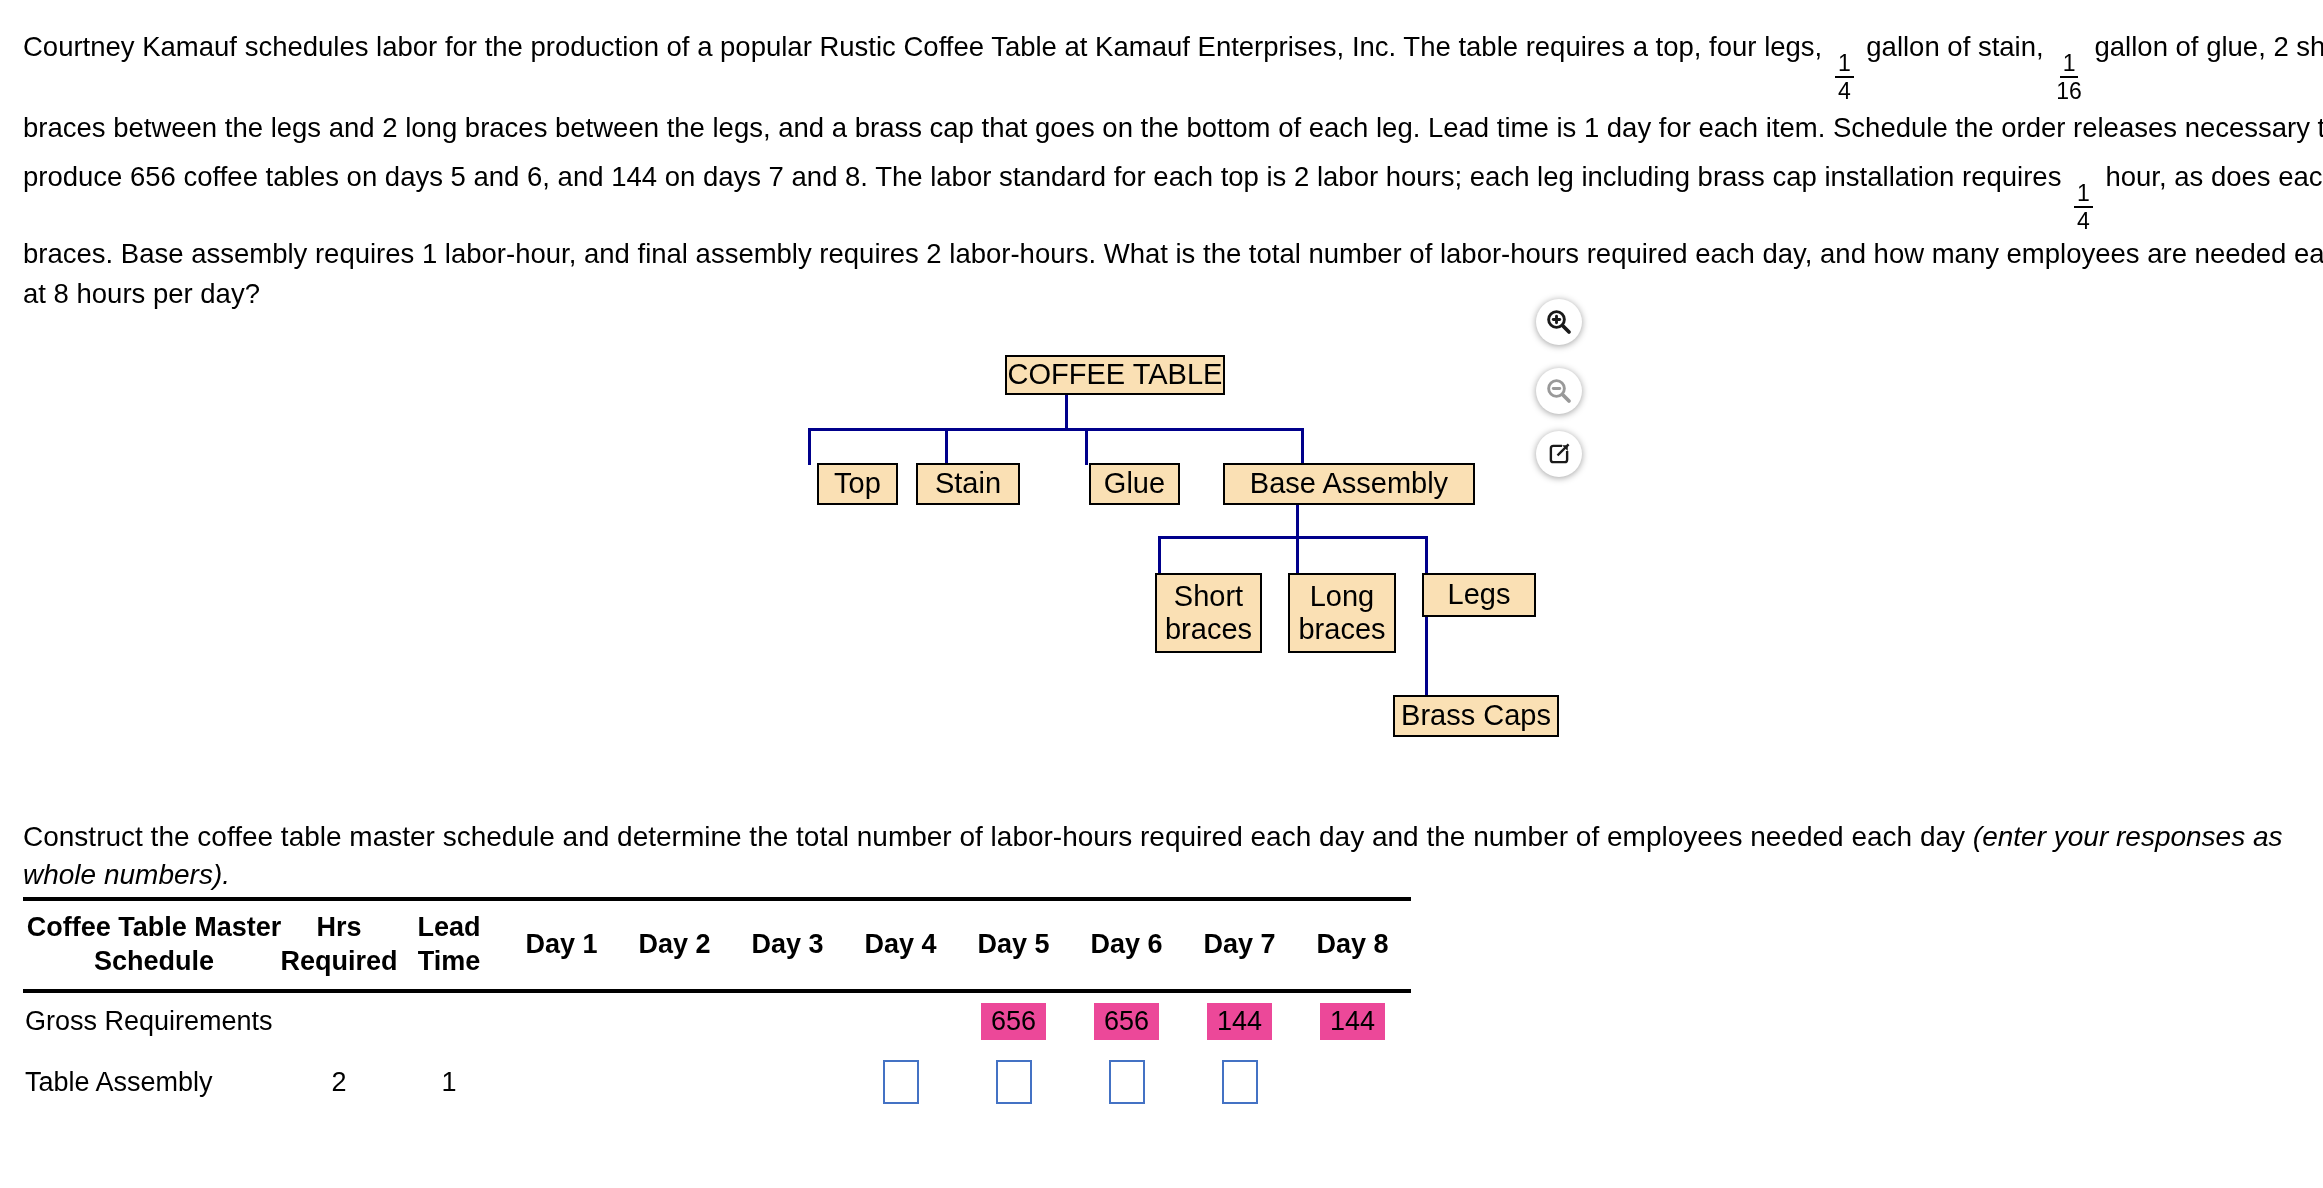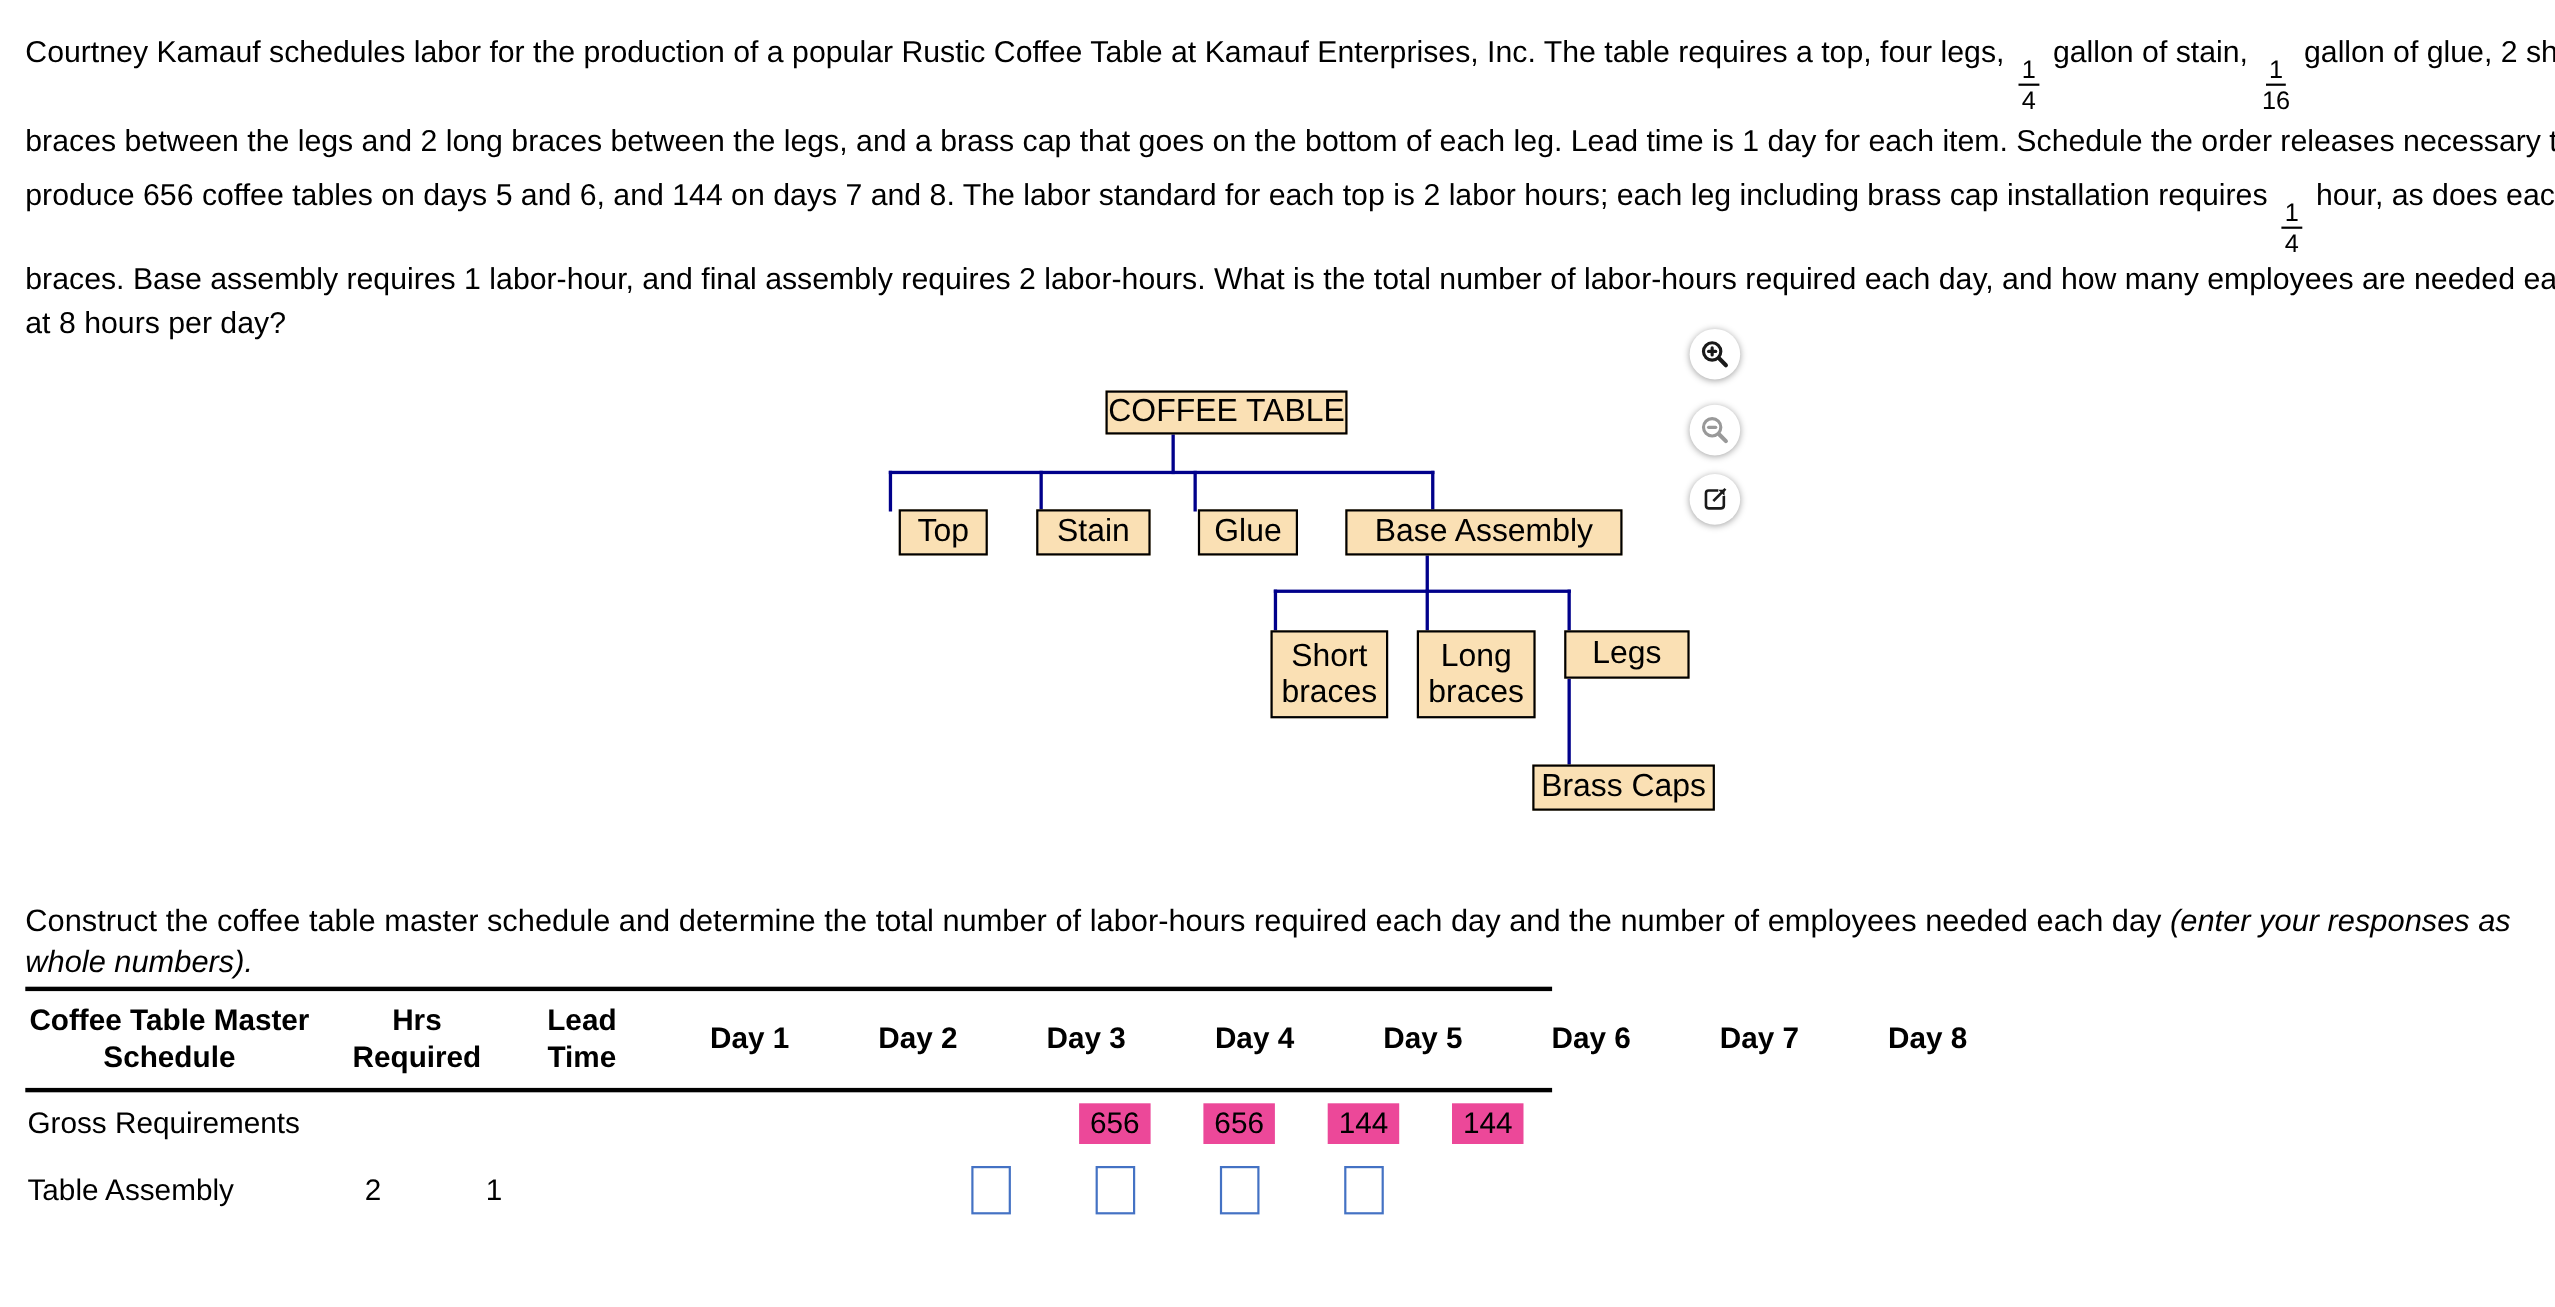--- a/index.html
+++ b/index.html
@@ -27,21 +27,21 @@
   .circle-btn{
     position:absolute;width:46px;height:46px;border-radius:50%;background:#fff;border:none;
     box-shadow:0 1px 7px rgba(0,0,0,0.38);display:flex;align-items:center;justify-content:center;
     cursor:pointer;padding:0;pointer-events:auto;
   }
   
   #instruction{position:absolute;left:23px;top:818px;font-size:28px;line-height:38px;}
   
   #mtable{position:absolute;left:23px;top:897px;width:1388px;border-top:4px solid #000;font-size:27px;}
   .hdr{display:grid;grid-template-columns:262px 108px 112px repeat(8,113px);
-       border-bottom:4px solid #000;padding:9px 0 11px;gap:40px;}
+       border-bottom:4px solid #000;padding:9px 0 11px;}
   .hcell{display:flex;flex-direction:column;align-items:center;justify-content:center;
          font-weight:bold;line-height:34px;text-align:center;}
   .trow{display:grid;grid-template-columns:262px 108px 112px repeat(8,113px);align-items:center;}
   .trow.r1{height:56px;}
   .trow.r2{height:66px;}
   .rlabel{padding-left:2px;}
   .ccell{display:flex;align-items:center;justify-content:center;}
   .hl{background:#ec4899;padding:3px 10px;}
   .inputbox{width:36px;height:44px;border:2.5px solid #4472C4;background:#fff;box-sizing:border-box;cursor:text;}
 </style>
@@ -75,21 +75,21 @@
   <div class="conn" style="left:1301px;top:428px;width:3px;height:37px;"></div>
   <div class="conn" style="left:1296px;top:503px;width:3px;height:36px;"></div>
   <div class="conn" style="left:1158px;top:536px;width:270px;height:3px;"></div>
   <div class="conn" style="left:1158px;top:536px;width:3px;height:39px;"></div>
   <div class="conn" style="left:1296px;top:536px;width:3px;height:39px;"></div>
   <div class="conn" style="left:1425px;top:536px;width:3px;height:39px;"></div>
   <div class="conn" style="left:1425px;top:617px;width:3px;height:80px;"></div>
 
   <div class="node" style="left:957px;top:355px;width:220px;height:40px;">COFFEE TABLE</div>
   <div class="node" style="left:769px;top:463px;width:81px;height:42px;text-align:center;">Top</div>
-  <div class="node" style="left:894px;top:463px;width:104px;height:42px;">Stain</div>
+  <div class="node" style="left:868px;top:463px;width:104px;height:42px;">Stain</div>
   <div class="node" style="left:1041px;top:463px;width:91px;height:42px;">Glue</div>
   <div class="node" style="left:1175px;top:463px;width:252px;height:42px;">Base Assembly</div>
   <div class="node" style="left:1107px;top:573px;width:107px;height:80px;text-align:center;">Short braces</div>
   <div class="node" style="left:1240px;top:573px;width:108px;height:80px;">Long braces</div>
   <div class="node" style="left:1374px;top:573px;width:114px;height:44px;">Legs</div>
   <div class="node" style="left:1345px;top:695px;width:166px;height:42px;">Brass Caps</div>
 </div>
 
 <button class="circle-btn" style="left:1536px;top:299px;">
   <span style="display:flex;">

